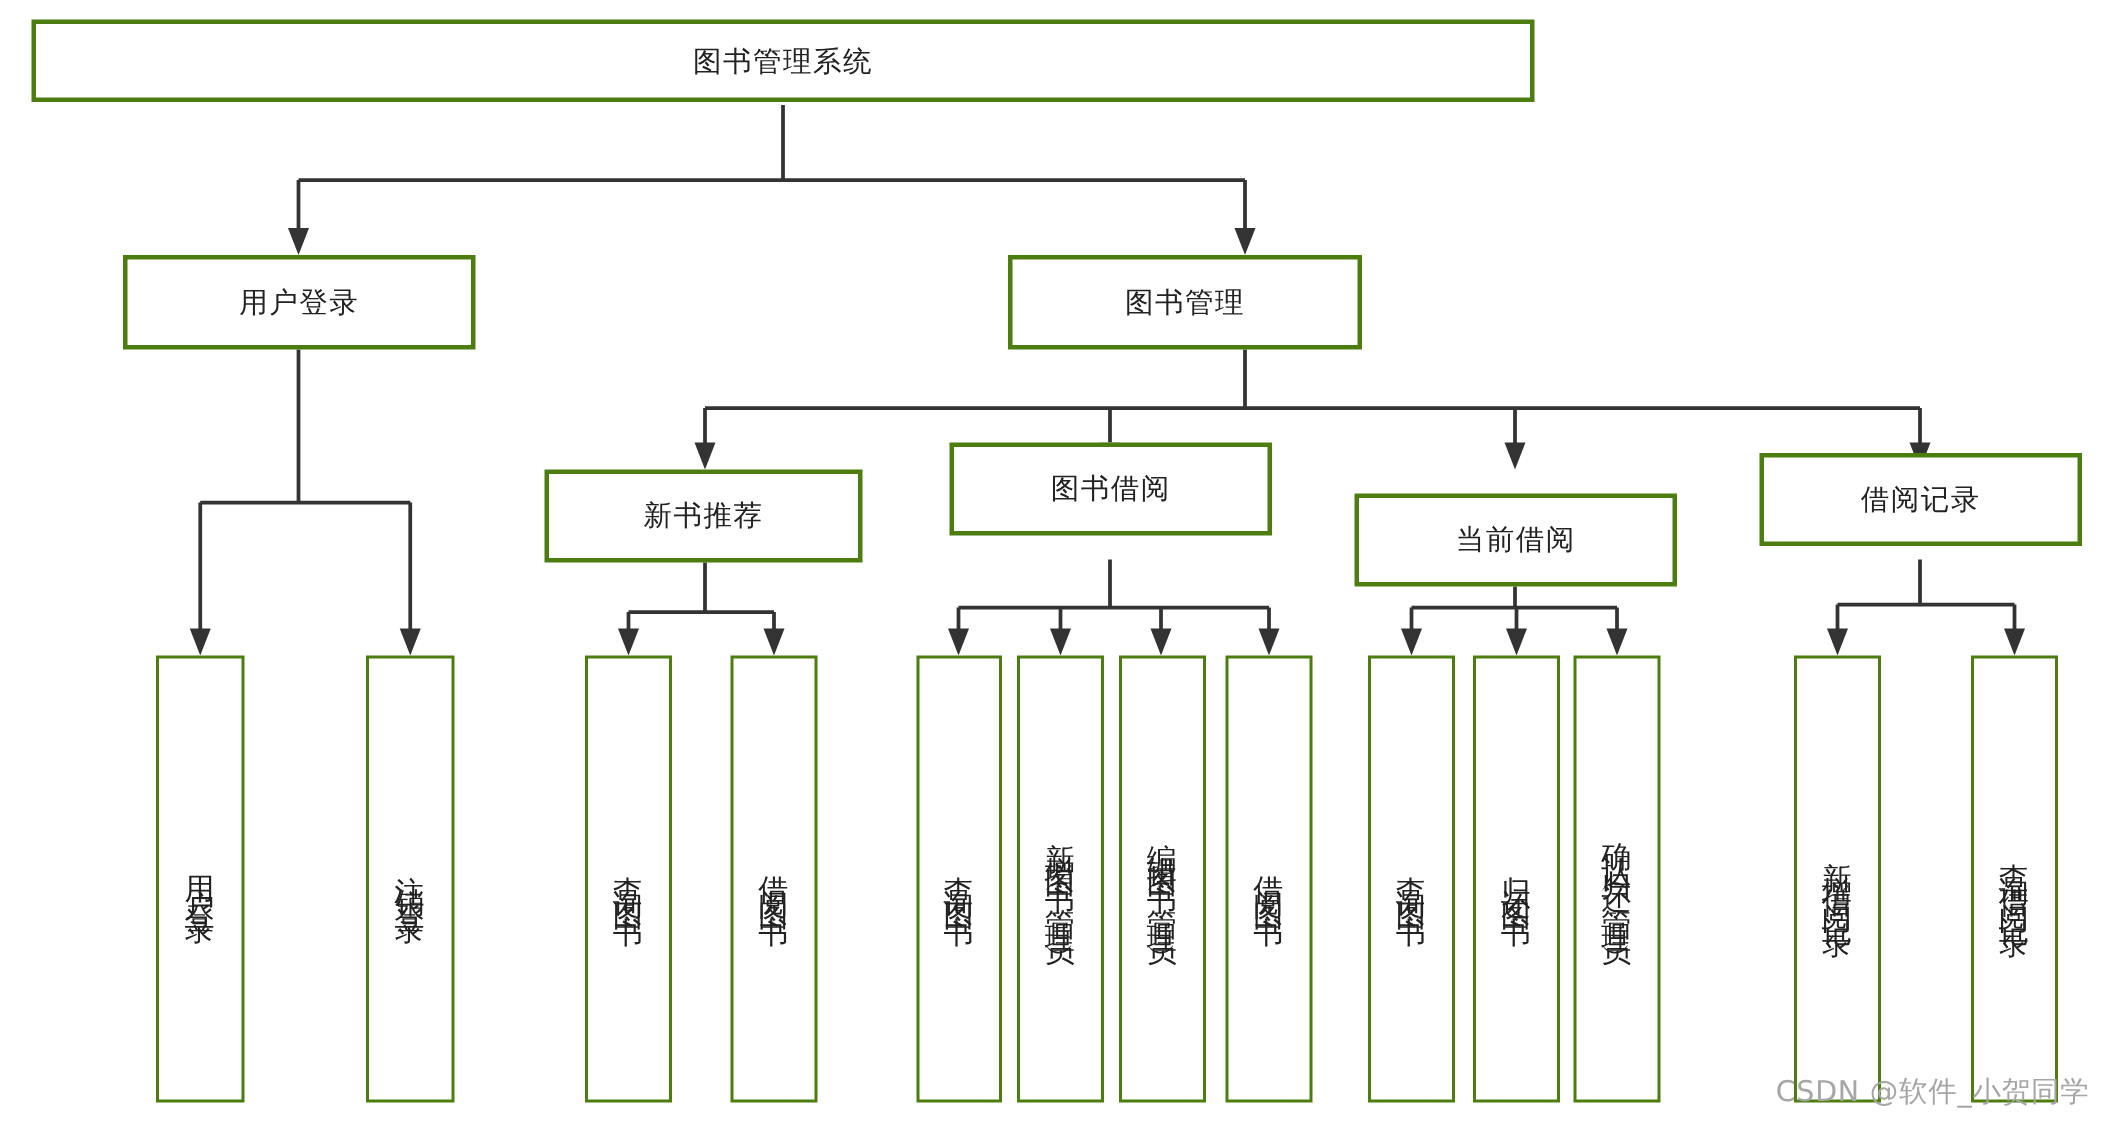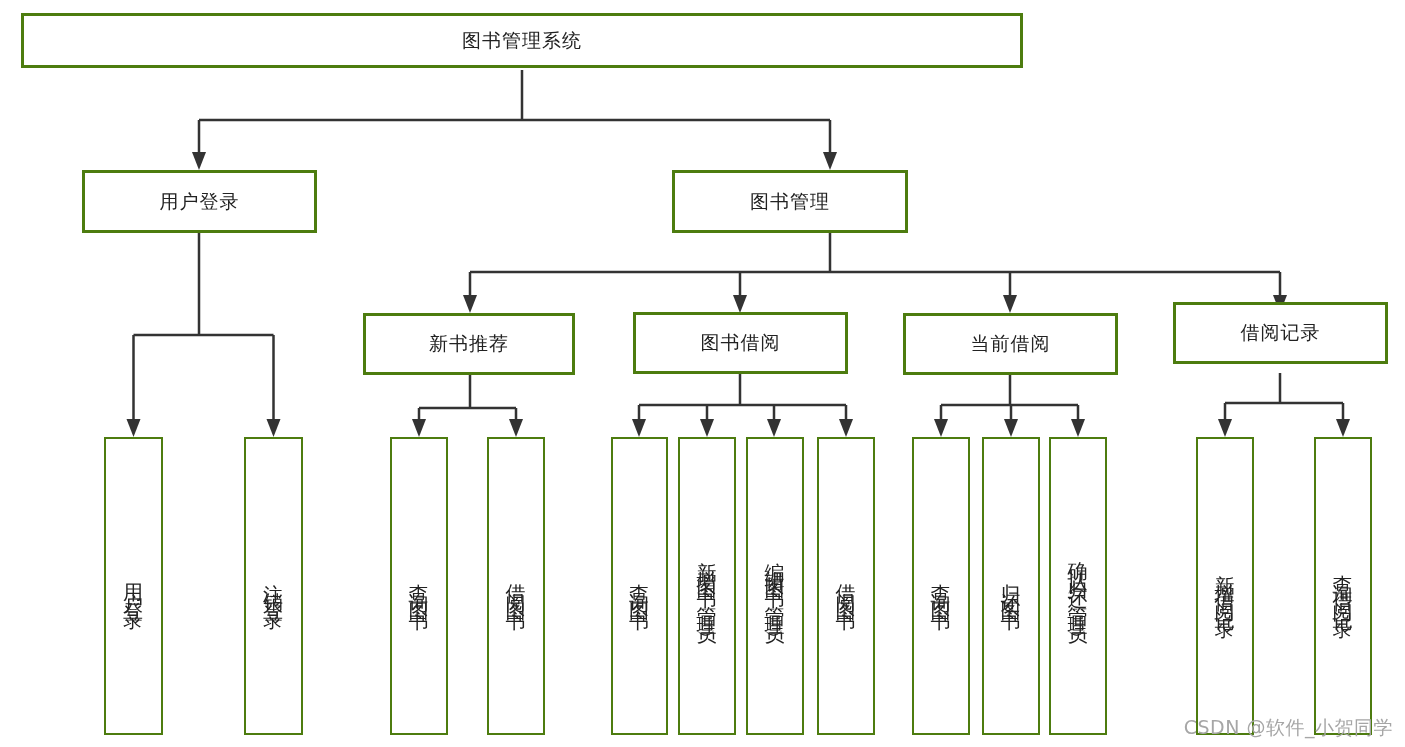--- a/index.html
+++ b/index.html
@@ -86,24 +86,24 @@
   <div class="node h-node" style="left:82px; top:170px; width:235px; height:63px;">
     <span>用户登录</span>
   </div>
   <div class="node h-node" style="left:672px; top:170px; width:236px; height:63px;">
     <span>图书管理</span>
   </div>
 
   <div class="node h-node" style="left:363px; top:313px; width:212px; height:62px;">
     <span>新书推荐</span>
   </div>
-  <div class="node h-node" style="left:633px; top:312px; width:215px; height:62px;">
+  <div class="node h-node" style="left:633px; top:295px; width:215px; height:62px;">
     <span>图书借阅</span>
   </div>
-  <div class="node h-node" style="left:903px; top:313px; width:215px; height:62px;">
+  <div class="node h-node" style="left:903px; top:329px; width:215px; height:62px;">
     <span>当前借阅</span>
   </div>
   <div class="node h-node" style="left:1173px; top:302px; width:215px; height:62px;text-align:center;">
     <span>借阅记录</span>
   </div>
 
   <div class="node v-node" style="left:104px; top:437px; width:59px; height:298px;">
     <span class="v-label">用户登录</span>
   </div>
   <div class="node v-node" style="left:244px; top:437px; width:59px; height:298px;">

